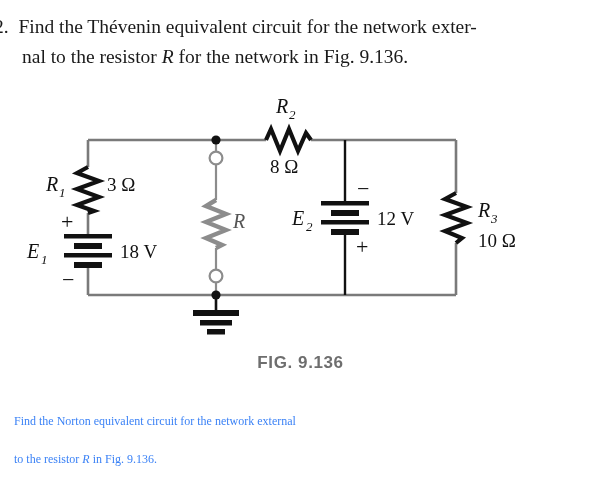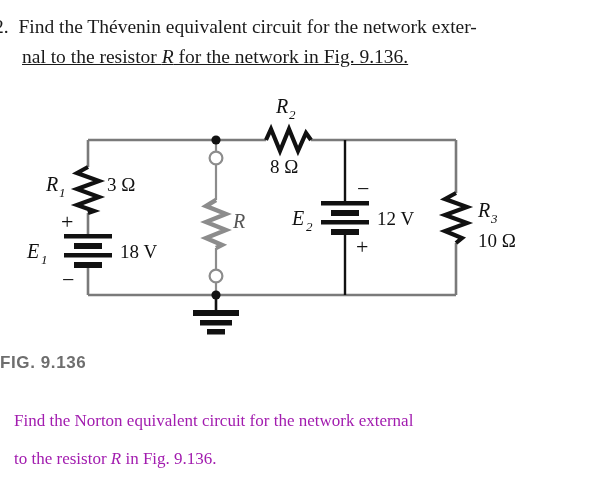--- a/index.html
+++ b/index.html
@@ -23,45 +23,46 @@
     top: 12px;
     width: 601px;
   }
   .prob-line {
     font-size: 19.5px;
     line-height: 30px;
     white-space: nowrap;
     color: #1a1a1a;
   }
   .prob-line-1 { position: absolute; left: -6px; top: 0px; }
-  .prob-line-2 { position: absolute; left: 22px; top: 30px; text-decoration: underline; }
+  .prob-line-2 { position: absolute; left: 22px; top: 30px; }
 
   .problem-bottom {
     position: absolute;
     left: 14px;
     top: 408px;
     width: 590px;
   }
   .prob-b-line {
-    font-size: 17px;
+    font-size: 12px;
     line-height: 26px;
     white-space: nowrap;
-    color: #a21caf;
+    color: #3b82f6;
   }
   .prob-b-line-1 { position: absolute; left: 0px; top: 0px; }
   .prob-b-line-2 { position: absolute; left: 0px; top: 26px; margin-top: 12px; }
 
   .ital { font-style: italic; }
 
   
   .fig-caption {
     position: absolute;
     left: 0px;
     top: 353px;
     width: 601px;
+    text-align: center;
     font-family: "Liberation Sans", "DejaVu Sans", sans-serif;
     font-weight: bold;
     font-size: 17px;
     letter-spacing: 0.6px;
     color: #6e6e6e;
   }
 
   
   .circuit {
     position: absolute;

